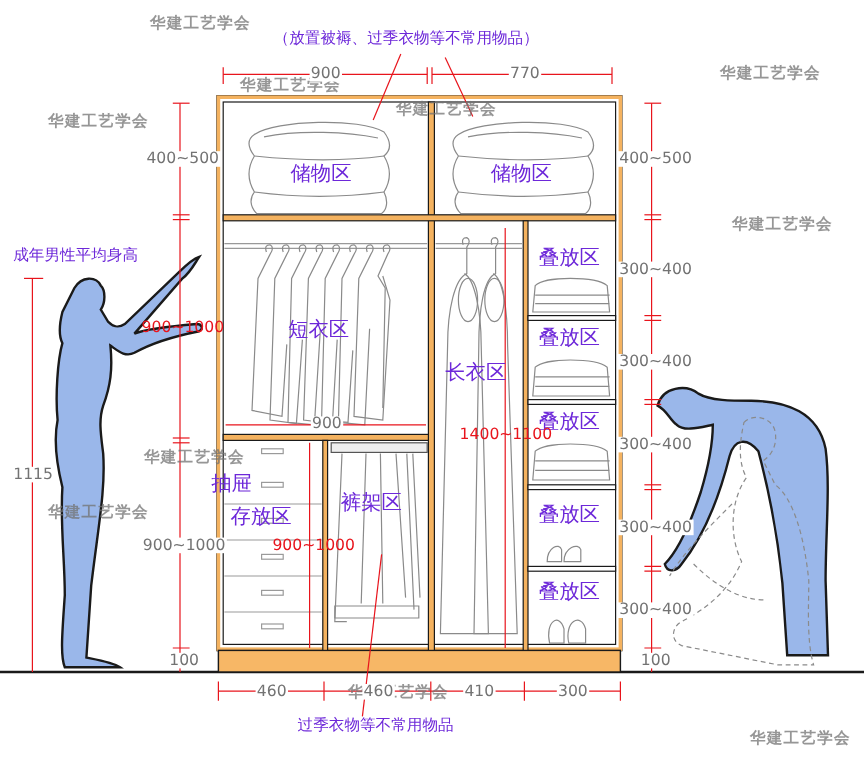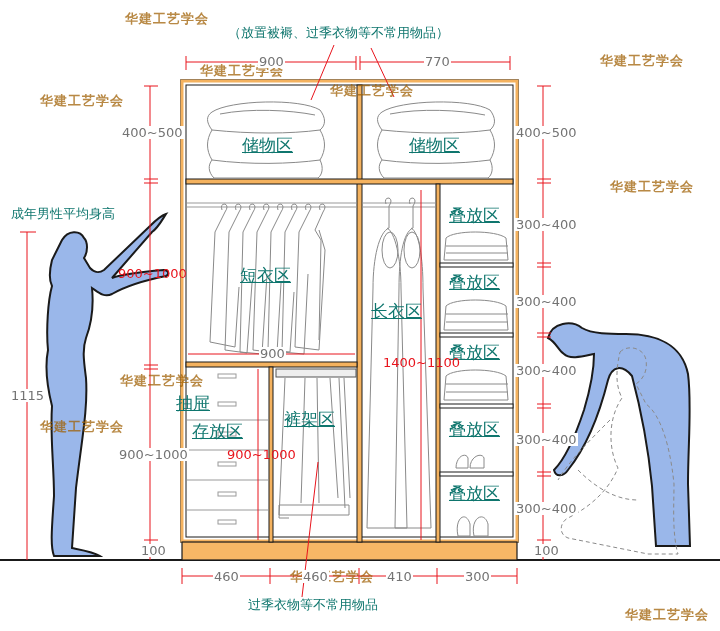--- a/index.html
+++ b/index.html
@@ -1,24 +1,24 @@
 <!DOCTYPE html>
 <html><head>
 <meta charset="utf-8">
 <style>
   html, body { margin:0; padding:0; background:#ffffff; }
   body { width:720px; height:631px; position:relative; overflow:hidden;
          font-family:"DejaVu Sans","Liberation Sans",sans-serif; }
   #stage { position:absolute; left:0; top:0; width:720px; height:631px; }
-  .lbl { position:absolute; color:#0f766e; white-space:nowrap; line-height:1; }
-  .zone { font-size:17px;text-decoration:underline; }
+  .lbl { position:absolute; color:#6d28d9; white-space:nowrap; line-height:1; }
+  .zone { font-size:17px; }
   .dim { font-size:13px; color:#737373; background:#fff; padding:0 1px; }
   .dimnb { font-size:13px; color:#e8141c; }
   .note { font-size:13px; }
-  .wm { position:absolute; color:#a16207; font-size:13px; font-weight:bold; letter-spacing:1px; white-space:nowrap; opacity:.75; }
+  .wm { position:absolute; color:#737373; font-size:13px; font-weight:bold; letter-spacing:1px; white-space:nowrap; opacity:.75; }
 </style>
 </head>
 <body>
 
 <div id="stage">
 
 <svg width="720" height="631" viewBox="0 0 720 631" style="position:absolute;left:0;top:0">
   <defs>
     <marker id="tick" markerWidth="2" markerHeight="10" refX="1" refY="5" orient="auto">
       <rect x="0" y="0" width="1.2" height="10" fill="#e8141c"></rect>

